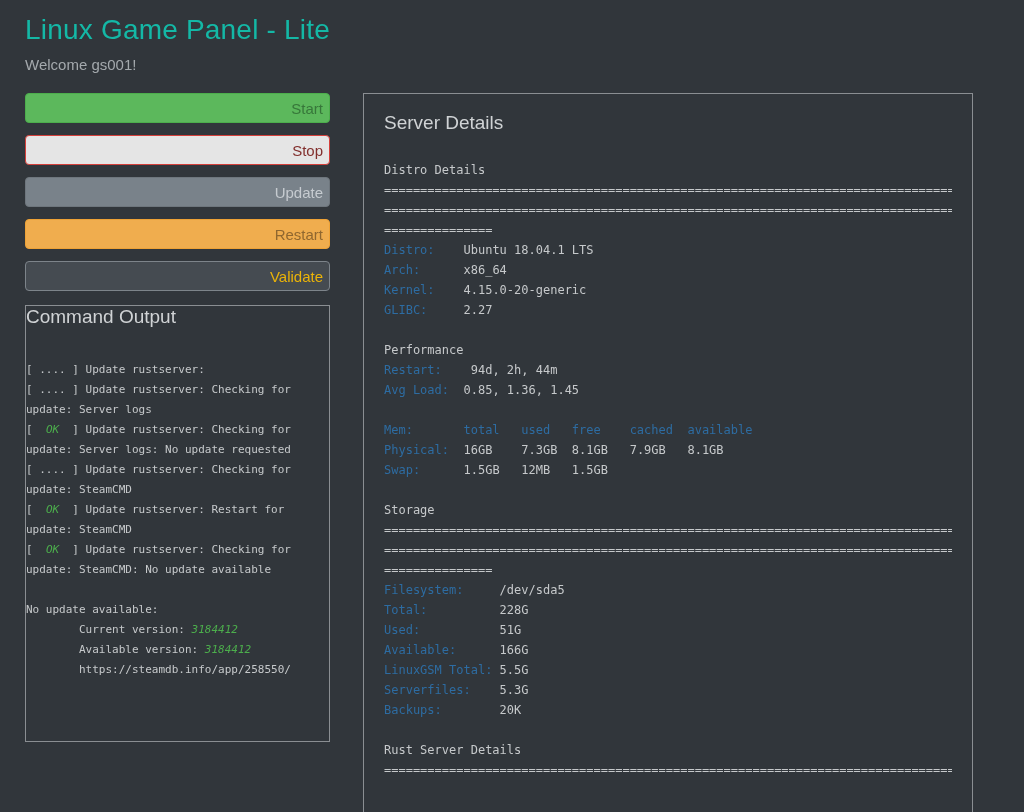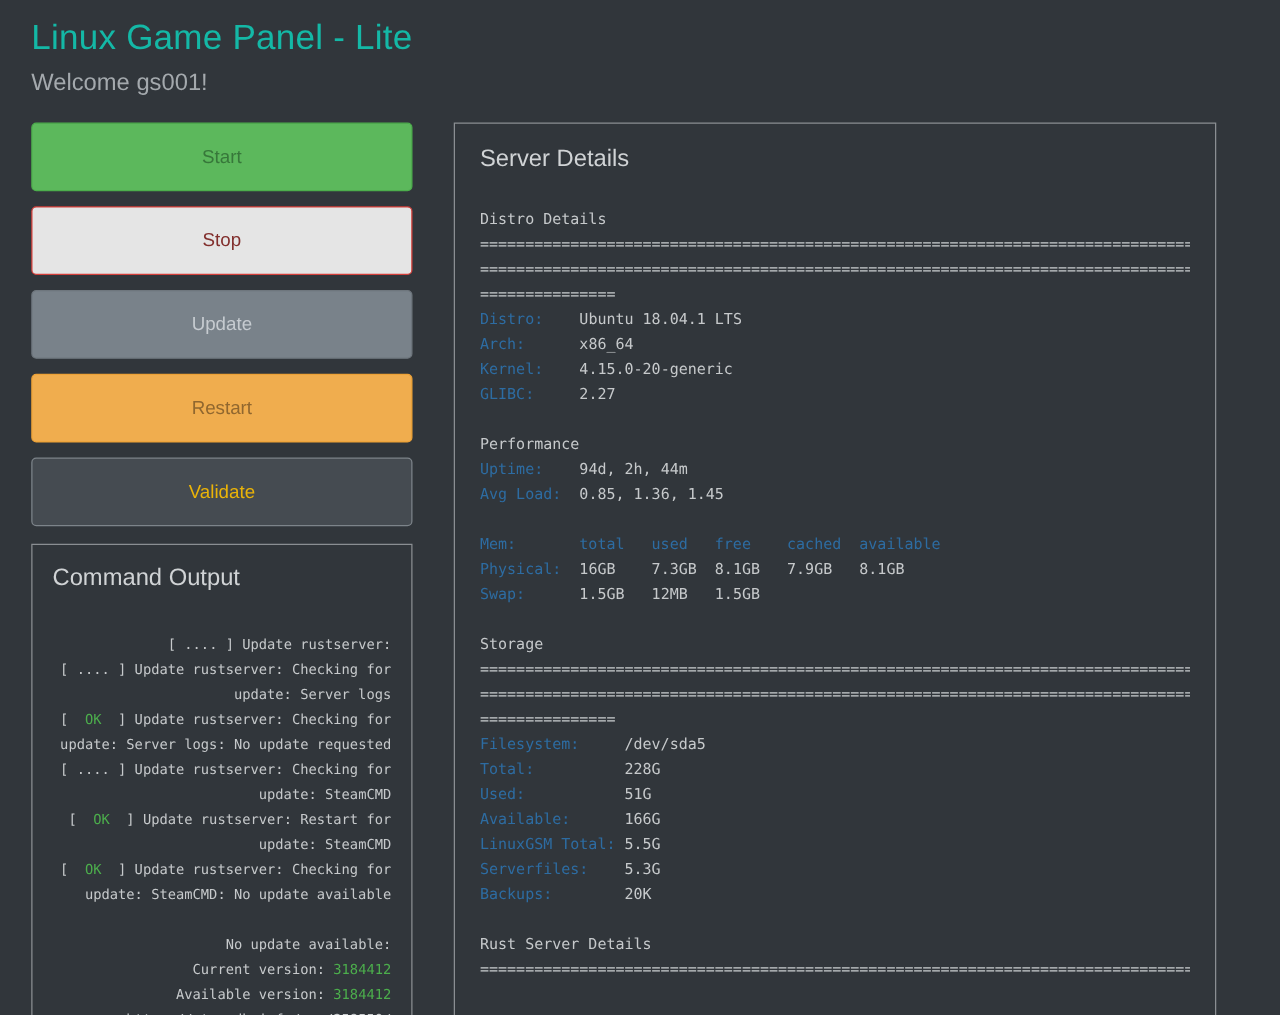--- a/index.html
+++ b/index.html
@@ -14,63 +14,61 @@
   .page { padding: 8px 25px 0 25px; }
   .page-title {
     margin: 6px 0 0 0;
     font-size: 28px;
     font-weight: 400;
     color: #14b8a6;
     letter-spacing: 0.2px;
   }
   .welcome {
     margin-top: 10px;
-    font-size: 19px;
+    font-size: 15px;
     color: #a4a9ad;
   }
   .content {
     display: flex;
     align-items: flex-start;
     margin-top: 20px;
   }
   .left-col { width: 305px; flex: none; margin-right: 33px; }
   .btn {
     display: block;
     width: 100%;
-    height: 55px;
+    height: 30px;
     margin-bottom: 12px;
     border: 1px solid transparent;
     border-radius: 4px;
     font-family: "Liberation Sans", sans-serif;
     font-size: 15px;
-    text-align: center;
+    text-align: right;
     cursor: pointer;
   }
   .panel {
     border: 1px solid #8a8e92;
     background: transparent;
   }
   .panel-title {
     font-size: 19px;
     font-weight: 400;
     color: #d0d3d5;
   }
   .cmd-panel {
     margin-top: 14px;
     height: 437px;
-    padding: 16px;
     overflow: hidden;
   }
   .cmd-lines {
     margin-top: 32px;
     font-family: "DejaVu Sans Mono", monospace;
     font-size: 11px;
     line-height: 20px;
     color: #c6c9cb;
-    text-align: right;
   }
   .cmd-lines .mline {
     white-space: pre-wrap;
     overflow-wrap: break-word;
   }
   .right-panel {
     width: 610px;
     height: 762px;
     padding: 18px 20px;
     overflow: hidden;
@@ -80,21 +78,21 @@
     font-family: "DejaVu Sans Mono", monospace;
     font-size: 12px;
     line-height: 20px;
     color: #c6c9cb;
   }
   .srv-lines .mline {
     white-space: pre;
     overflow: hidden;
   }
   .c-blue { color: var(--c-blue, #2d6ca2); }
-  .c-green { color: var(--c-green, #4cae4c); }
+  .c-green { color: var(--c-green, #4cae4c); font-style: italic; }
 </style>
 </head>
 <body style="background: rgb(49, 54, 59);">
 
 <div class="page">
   <h1 class="page-title">Linux Game Panel - Lite</h1>
   <div class="welcome">Welcome gs001!</div>
 
   <div class="content">
 
@@ -131,21 +129,21 @@
           <div class="mline"><span>Distro Details</span></div>
           <div class="mline"><span>====================================================================================</span></div>
           <div class="mline"><span>====================================================================================</span></div>
           <div class="mline"><span>===============</span></div>
           <div class="mline"><span class="c-blue">Distro:    </span><span>Ubuntu 18.04.1 LTS</span></div>
           <div class="mline"><span class="c-blue">Arch:      </span><span>x86_64</span></div>
           <div class="mline"><span class="c-blue">Kernel:    </span><span>4.15.0-20-generic</span></div>
           <div class="mline"><span class="c-blue">GLIBC:     </span><span>2.27</span></div>
           <div class="mline"> </div>
           <div class="mline"><span>Performance</span></div>
-          <div class="mline"><span class="c-blue">Uptime:    </span><span>94d, 2h, 44m</span></div>
+          <div class="mline"><span class="c-blue">Restart:    </span><span>94d, 2h, 44m</span></div>
           <div class="mline"><span class="c-blue">Avg Load:  </span><span>0.85, 1.36, 1.45</span></div>
           <div class="mline"> </div>
           <div class="mline"><span class="c-blue">Mem:       total   used   free    cached  available</span></div>
           <div class="mline"><span class="c-blue">Physical:  </span><span>16GB    7.3GB  8.1GB   7.9GB   8.1GB</span></div>
           <div class="mline"><span class="c-blue">Swap:      </span><span>1.5GB   12MB   1.5GB</span></div>
           <div class="mline"> </div>
           <div class="mline"><span>Storage</span></div>
           <div class="mline"><span>====================================================================================</span></div>
           <div class="mline"><span>====================================================================================</span></div>
           <div class="mline"><span>===============</span></div>

